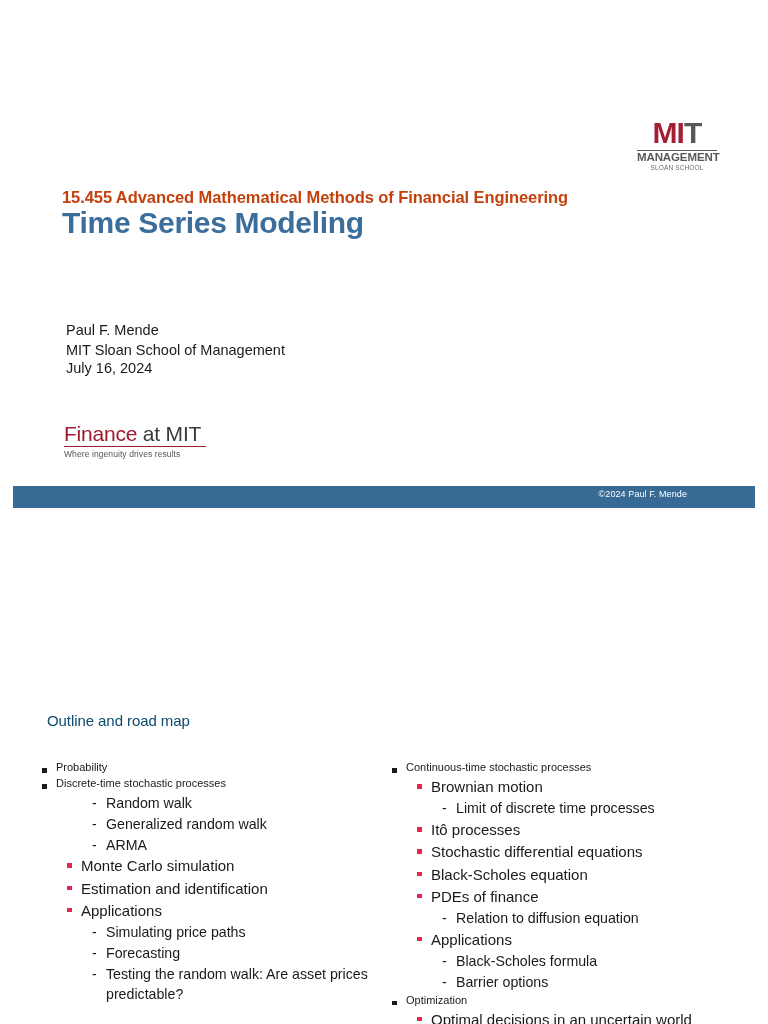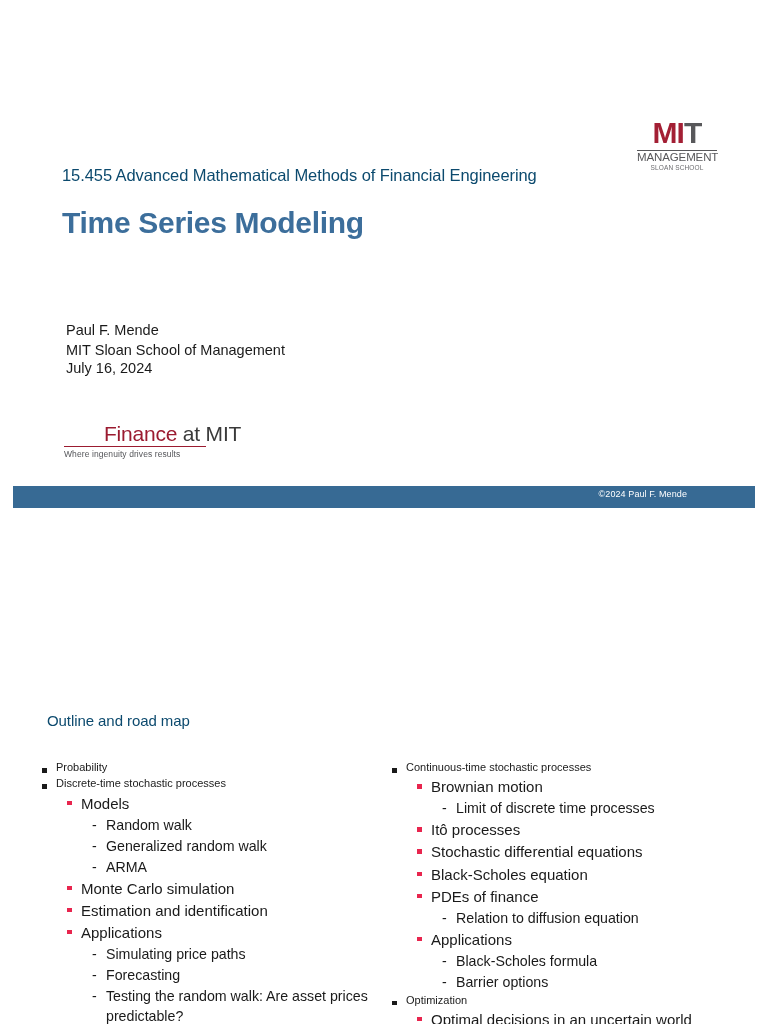--- a/index.html
+++ b/index.html
@@ -44,21 +44,21 @@
     font-weight: bold;
     letter-spacing: -0.03em;
     display: block;
   }
   .mit-logo .mit-m { color: #A31F34; }
   .mit-logo .mit-i { color: #A31F34; }
   .mit-logo .mit-t { color: #58585B; }
   .mit-logo .mit-mgmt {
     display: block;
     font-family: "Liberation Sans", sans-serif;
-    font-weight: normal;
+    font-weight: bold;
     color: #58585B;
     letter-spacing: -0.01em;
     border-top: 1px solid #58585B;
     padding-top: 1px;
   }
   .mit-logo .mit-sloan {
     display: block;
     font-family: "Liberation Sans", sans-serif;
     color: #6d6d70;
     letter-spacing: 0.02em;
@@ -70,24 +70,24 @@
     width: 80px;
   }
   .mit-logo-lg .mit-word { font-size: 30px; }
   .mit-logo-lg .mit-mgmt { font-size: 11.5px; margin-top: 2px; }
   .mit-logo-lg .mit-sloan { font-size: 6.5px; margin-top: 1.5px; }
 
   
   .course-line {
     position: absolute;
     left: 62px;
-    top: 166px;
+    top: 188px;
     font-size: 16.5px;
-    font-weight: normal;
-    color: #0c4a6e;
+    font-weight: bold;
+    color: #c2410c;
     letter-spacing: -0.005em;
     white-space: nowrap;
   }
   .deck-title {
     position: absolute;
     left: 62px;
     top: 206px;
     font-size: 30px;
     font-weight: bold;
     color: #3C6E9B;
@@ -121,21 +121,20 @@
   }
   .finance-logo .fin-line1 {
     font-size: 21px;
     letter-spacing: -0.01em;
     white-space: nowrap;
     line-height: 1.1;
   }
   .finance-logo .fin-finance {
     color: #9B1B30;
     font-weight: normal;
-    margin-left: 40px;
   }
   .finance-logo .fin-at {
     color: #3a3a3a;
   }
   .finance-logo .fin-mit {
     color: #3a3a3a;
   }
   .finance-logo .fin-rule {
     height: 1px;
     background: #9B1B30;
@@ -291,24 +290,20 @@
     <div class="cols">
       <div class="col col-left" id="outline-left">
           <div class="bl lvl1">
             <span class="mark"></span>
             <span class="txt">Probability</span>
           </div>
           <div class="bl lvl1">
             <span class="mark"></span>
             <span class="txt">Discrete-time stochastic processes</span>
           </div>
-          <div class="bl lvl2">
-            <span class="mark"></span>
-            <span class="txt">Models</span>
-          </div>
           <div class="bl lvl3">
             <span class="mark">-</span>
             <span class="txt">Random walk</span>
           </div>
           <div class="bl lvl3">
             <span class="mark">-</span>
             <span class="txt">Generalized random walk</span>
           </div>
           <div class="bl lvl3">
             <span class="mark">-</span>

